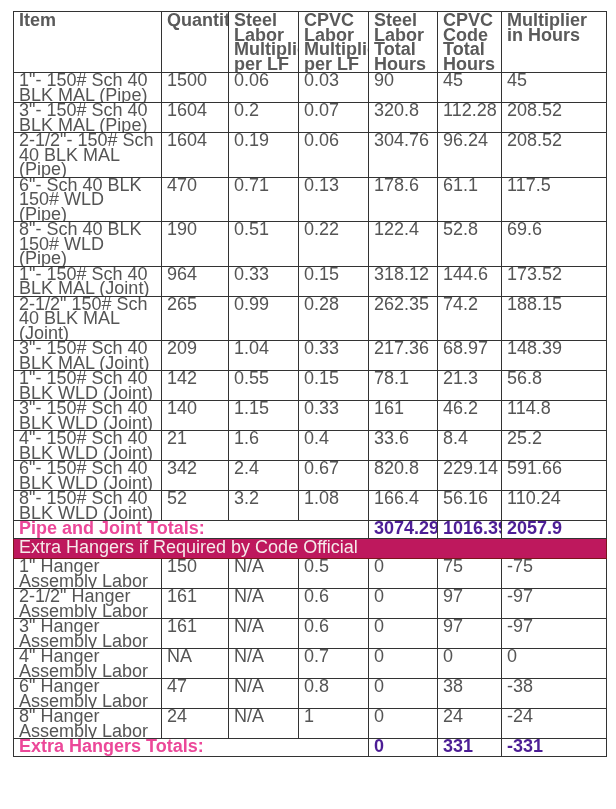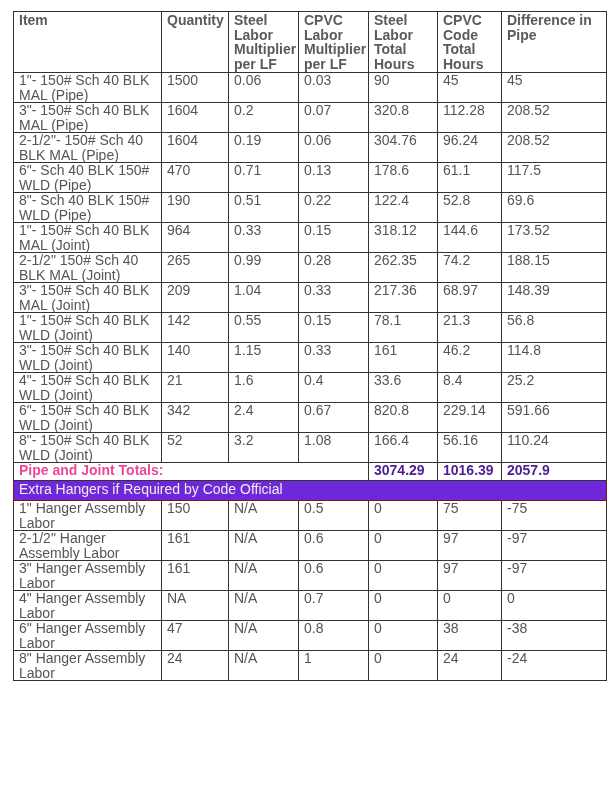--- a/index.html
+++ b/index.html
@@ -1,33 +1,33 @@
 <!DOCTYPE html>
 <html><head>
 <meta charset="utf-8">
 <style>
   html, body { margin: 0; padding: 0; background: #ffffff; }
   body { width: 616px; height: 809px; position: relative; overflow: hidden;
          font-family: "Liberation Sans", sans-serif; color: #555555; }
   table.labor {
     position: absolute; left: 13px; top: 11px;
     border-collapse: collapse; table-layout: fixed;
-    width: 593px; font-size: 14px; line-height: 14.5px;
+    width: 593px; font-size: 18px; line-height: 14.5px;
   }
   table.labor td, table.labor th {
     border: 1.5px solid #333333; vertical-align: top;
     padding: 0 5px 0 5px; text-align: left; overflow: hidden;
   }
   table.labor th { font-weight: bold; color: #5a5a5a; height: 59px; padding-top: 1px; }
   table.labor td { height: 29px; }
   .bold { font-weight: bold; color: #4c1d95; }
   td.totlabel { text-align: right; font-weight: bold; color: #ec4899; padding-right: 6px; }
   tr.subtot td { height: 17px; }
   tr.section td {
-    background: #6d28d9; color: #f6eaea; border-color: #7a151b;
+    background: #be185d; color: #f6eaea; border-color: #7a151b;
     height: 18px; padding-top: 1px;
   }
   tr.grand td { height: 44px; }
   tr.last td { height: 30px; }
 </style>
 </head>
 <body>
 
 <table class="labor">
   <colgroup>
@@ -40,21 +40,21 @@
       <col style="width:105px">
   </colgroup>
   <thead>
     <tr>
       <th>Item</th>
       <th>Quantity</th>
       <th>Steel Labor Multiplier per LF</th>
       <th>CPVC Labor Multiplier per LF</th>
       <th>Steel Labor Total Hours</th>
       <th>CPVC Code Total Hours</th>
-      <th>Difference in Pipe</th>
+      <th>Multiplier in Hours</th>
     </tr>
   </thead>
   <tbody id="pipe-body">
       <tr>
     <td>1"- 150# Sch 40 BLK MAL (Pipe)</td>
     <td>1500</td>
     <td>0.06</td>
     <td>0.03</td>
     <td>90</td>
     <td>45</td>
@@ -230,14 +230,20 @@
     <td>8" Hanger Assembly Labor</td>
     <td>24</td>
     <td>N/A</td>
     <td>1</td>
     <td>0</td>
     <td>24</td>
     <td>-24</td>
   </tr>
     </tbody>
   <tbody>
+    <tr class="subtot">
+      <td colspan="4" class="totlabel">Extra Hangers Totals:</td>
+      <td class="bold">0</td>
+      <td class="bold">331</td>
+      <td class="bold">-331</td>
+    </tr>
   </tbody>
 </table>
 
 </body></html>

